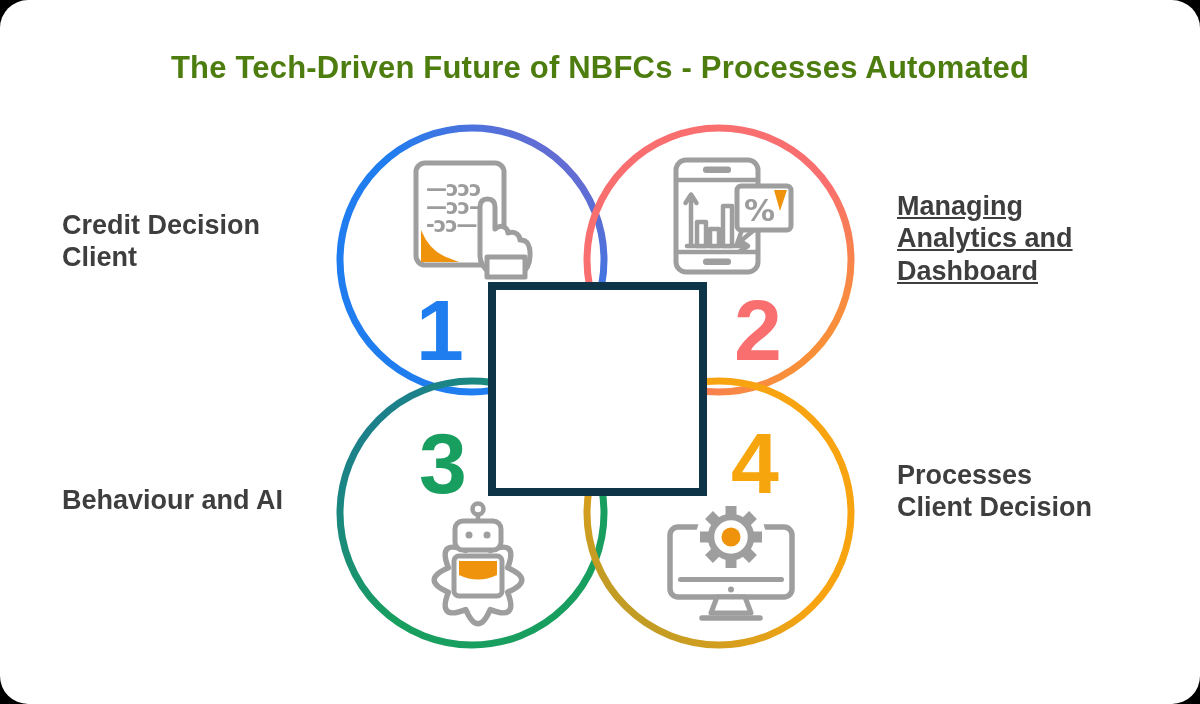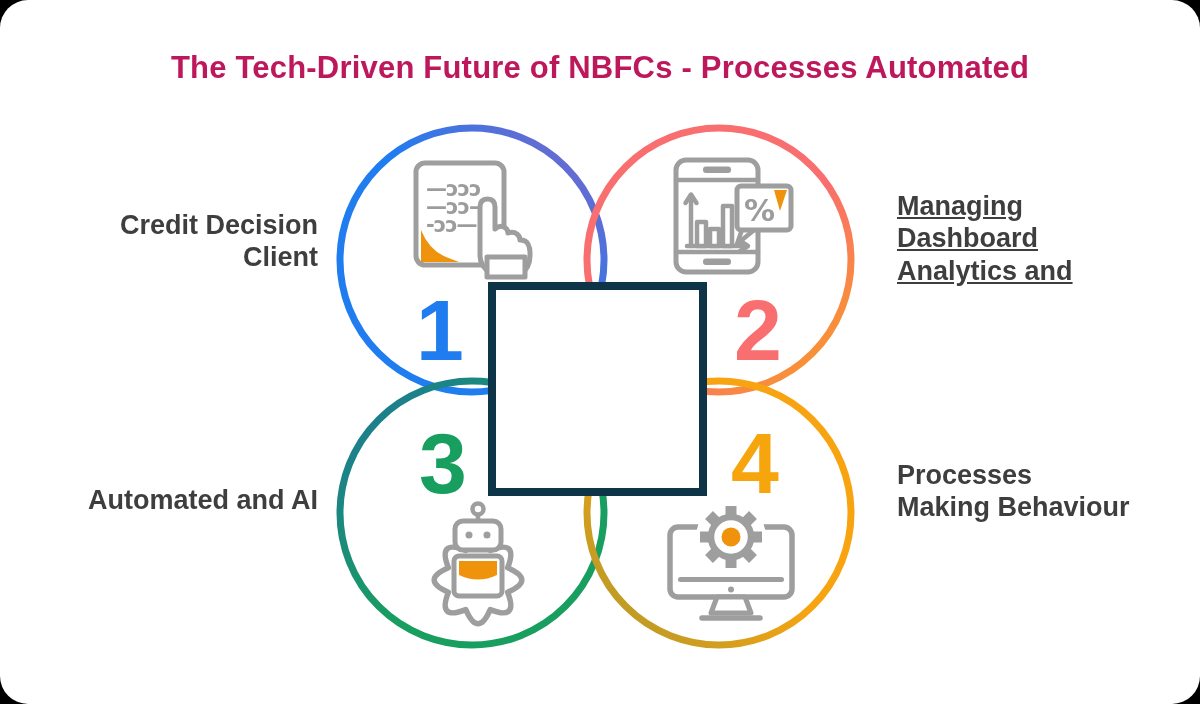--- a/index.html
+++ b/index.html
@@ -3,27 +3,27 @@
 <meta charset="utf-8">
 <style>
   html,body{margin:0;padding:0;background:#000;}
   .card{
     position:relative;width:1200px;height:704px;background:#ffffff;
     border-radius:28px;overflow:hidden;
     font-family:"Liberation Sans", sans-serif;
   }
   .title{
     position:absolute;left:0;top:50px;width:1200px;text-align:center;
-    font-size:31px;font-weight:800;color:#be185d;letter-spacing:.2px;
+    font-size:31px;font-weight:800;color:#4d7c0f;letter-spacing:.2px;
   }
   .diagram{position:absolute;left:0;top:0;}
   .label{
     position:absolute;color:#3e3e3e;font-weight:700;font-size:27px;line-height:1.2;
   }
-  .label.right{text-align:right;}
+  .label.right{text-align:left;}
   .label.q1{left:62px;top:209px;width:256px;}
   .label.q2{left:897px;top:190px;width:280px;text-decoration:underline;}
   .label.q3{left:62px;top:484px;width:256px;}
   .label.q4{left:897px;top:459px;width:300px;}
   .num{
     position:absolute;width:84px;text-align:center;
     font-size:86px;font-weight:900;line-height:1;
   }
   .num.n1{left:398px;top:287px;color:#1f7df0;}
   .num.n2{left:716px;top:287px;color:#f96e6e;}
@@ -137,24 +137,24 @@
   <div class="num n2">2</div>
   <div class="num n3">3</div>
   <div class="num n4">4</div>
 
   <div class="label right q1">
     <div>Credit Decision</div>
     <div>Client</div>
   </div>
   <div class="label q2">
     <div>Managing</div>
+    <div>Analytics and</div>
     <div>Dashboard</div>
-    <div>Analytics and</div>
   </div>
   <div class="label right q3">
-    <div>Automated and AI</div>
+    <div>Behaviour and AI</div>
   </div>
   <div class="label q4">
     <div>Processes</div>
-    <div>Making Behaviour</div>
+    <div>Client Decision</div>
   </div>
 
 </div>
 
 </body></html>

